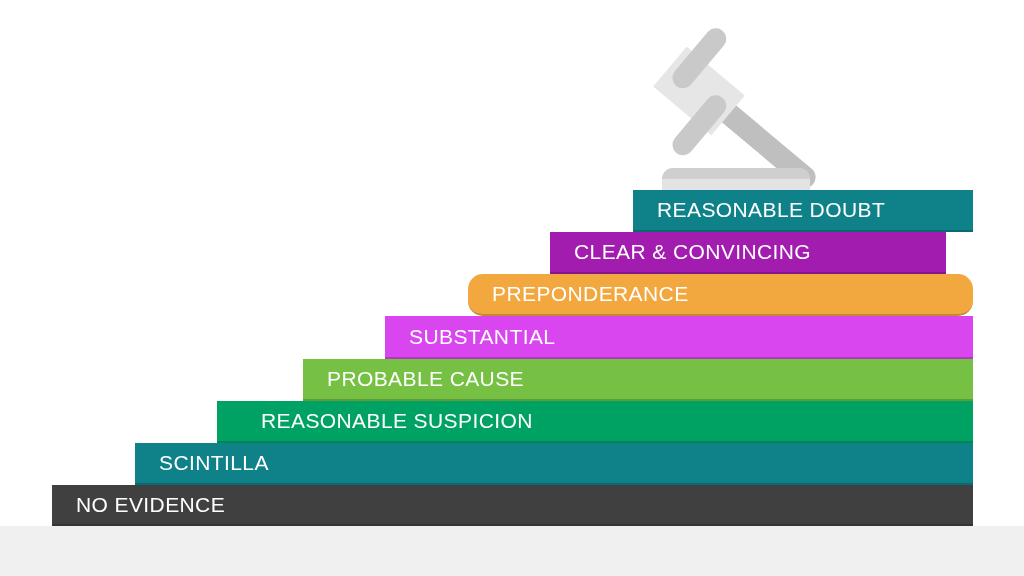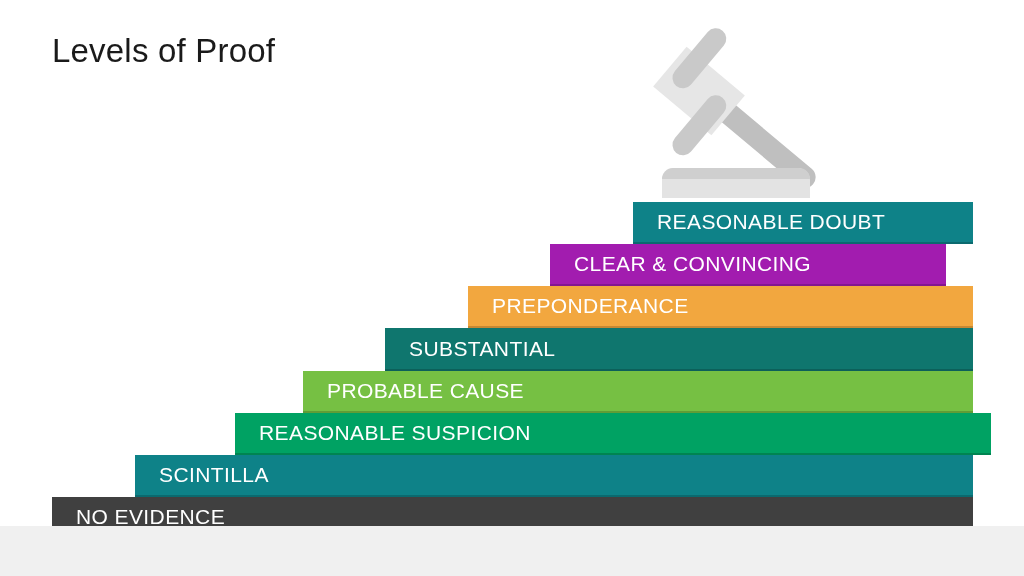--- a/index.html
+++ b/index.html
@@ -113,64 +113,62 @@
     border-top-right-radius: 12px;
   }
 
   
   .bar {
     position: absolute;
     display: flex;
     align-items: center;
     box-sizing: border-box;
     border-bottom: 2px solid rgba(0,0,0,0.18);
-    margin-top: 12px;
   }
   .bar-label {
     color: #ffffff;
     font-size: 21px;
     font-weight: 400;
     letter-spacing: 0.4px;
     white-space: nowrap;
     padding-left: 24px;
   }
 </style>
 </head>
 <body>
 
 <div id="slide">
 
-  <div id="title">Levels of Proof</div>
 
   <div id="gavel-group">
     <div id="gavel-handle"></div>
     <div id="gavel-head"></div>
     <div id="gavel-cap-top"></div>
     <div id="gavel-cap-bottom"></div>
   </div>
   <div id="sound-block"></div>
   <div id="sound-block-top"></div>
 
   <div id="bars-layer">
       <div class="bar" style="left: 633px; top: 190px; width: 340px; height: 42px; background: rgb(14, 130, 136);">
         <span class="bar-label">REASONABLE DOUBT</span>
       </div>
       <div class="bar" style="left: 550px; top: 232px; width: 396px; height: 42px; background: #a21caf;">
         <span class="bar-label">CLEAR &amp; CONVINCING</span>
       </div>
-      <div class="bar" style="left: 468px; top: 274px; width: 505px; height: 42px; background: rgb(242, 167, 63);">
+      <div class="bar" style="left: 468px; top: 274px; width: 505px; height: 42px; background: rgb(242, 167, 63); border-radius: 15px;">
         <span class="bar-label">PREPONDERANCE</span>
       </div>
-      <div class="bar" style="left: 385px; top: 316px; width: 588px; height: 43px; background: #0f766e;">
+      <div class="bar" style="left: 385px; top: 316px; width: 588px; height: 43px; background: #d946ef;">
         <span class="bar-label">SUBSTANTIAL</span>
       </div>
       <div class="bar" style="left: 303px; top: 359px; width: 670px; height: 42px; background: rgb(118, 192, 67); align-items: center;">
         <span class="bar-label">PROBABLE CAUSE</span>
       </div>
-      <div class="bar" style="left: 235px; top: 401px; width: 756px; height: 42px; background: rgb(0, 162, 99);">
+      <div class="bar" style="left: 217px; top: 401px; width: 756px; height: 42px; background: rgb(0, 162, 99); padding-left: 20px;">
         <span class="bar-label">REASONABLE SUSPICION</span>
       </div>
       <div class="bar" style="left: 135px; top: 443px; width: 838px; height: 42px; background: rgb(14, 130, 136); align-items: center;">
         <span class="bar-label">SCINTILLA</span>
       </div>
       <div class="bar" style="left: 52px; top: 485px; width: 921px; height: 41px; background: #404040;">
         <span class="bar-label">NO EVIDENCE</span>
       </div>
     </div>
 

